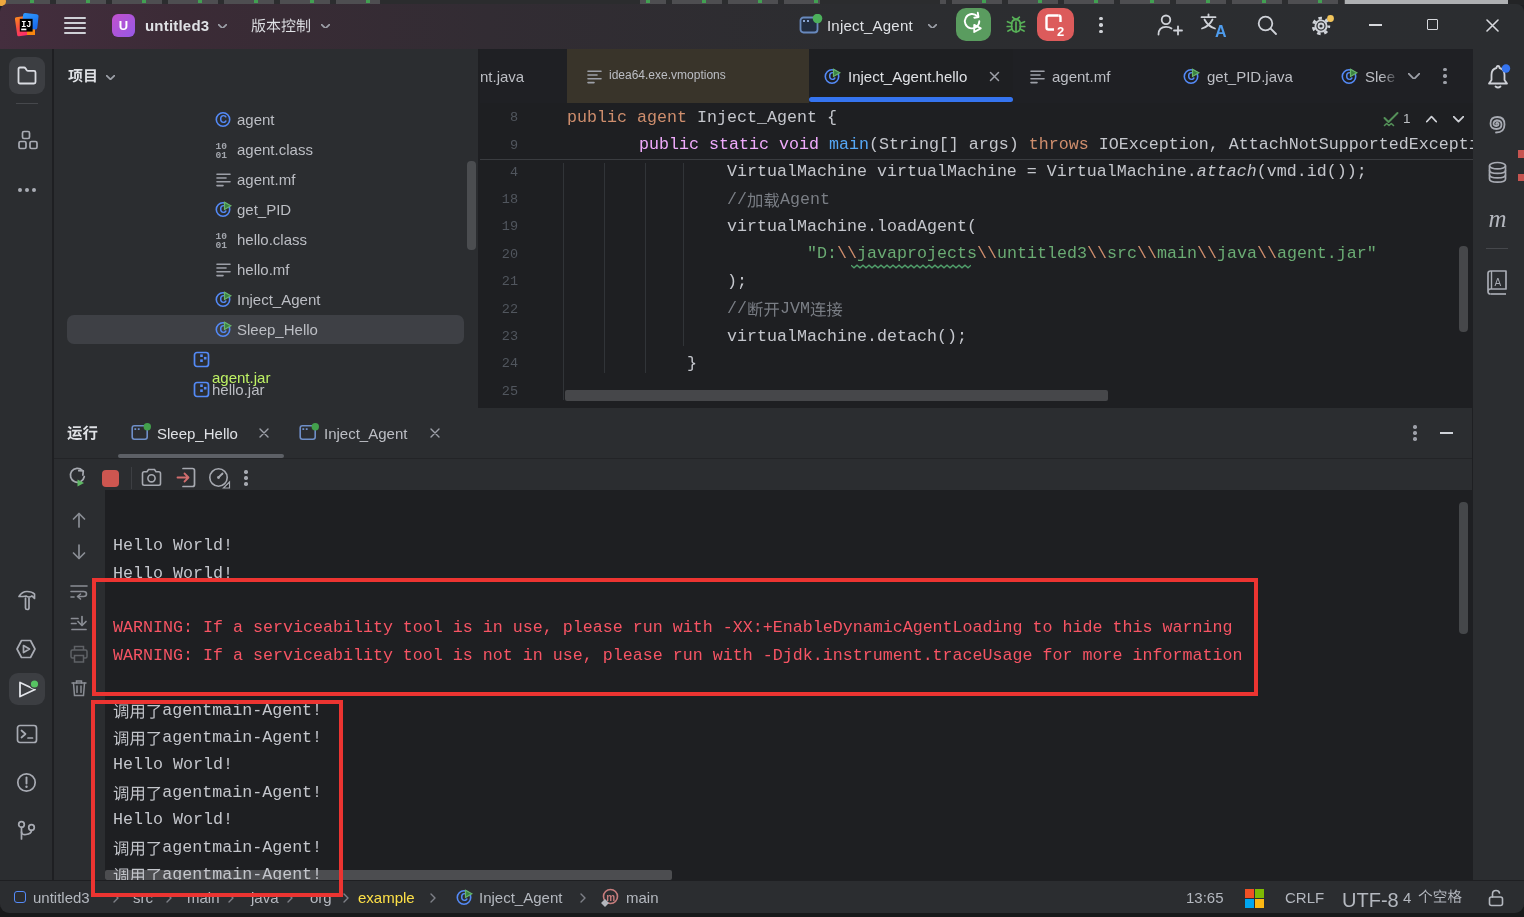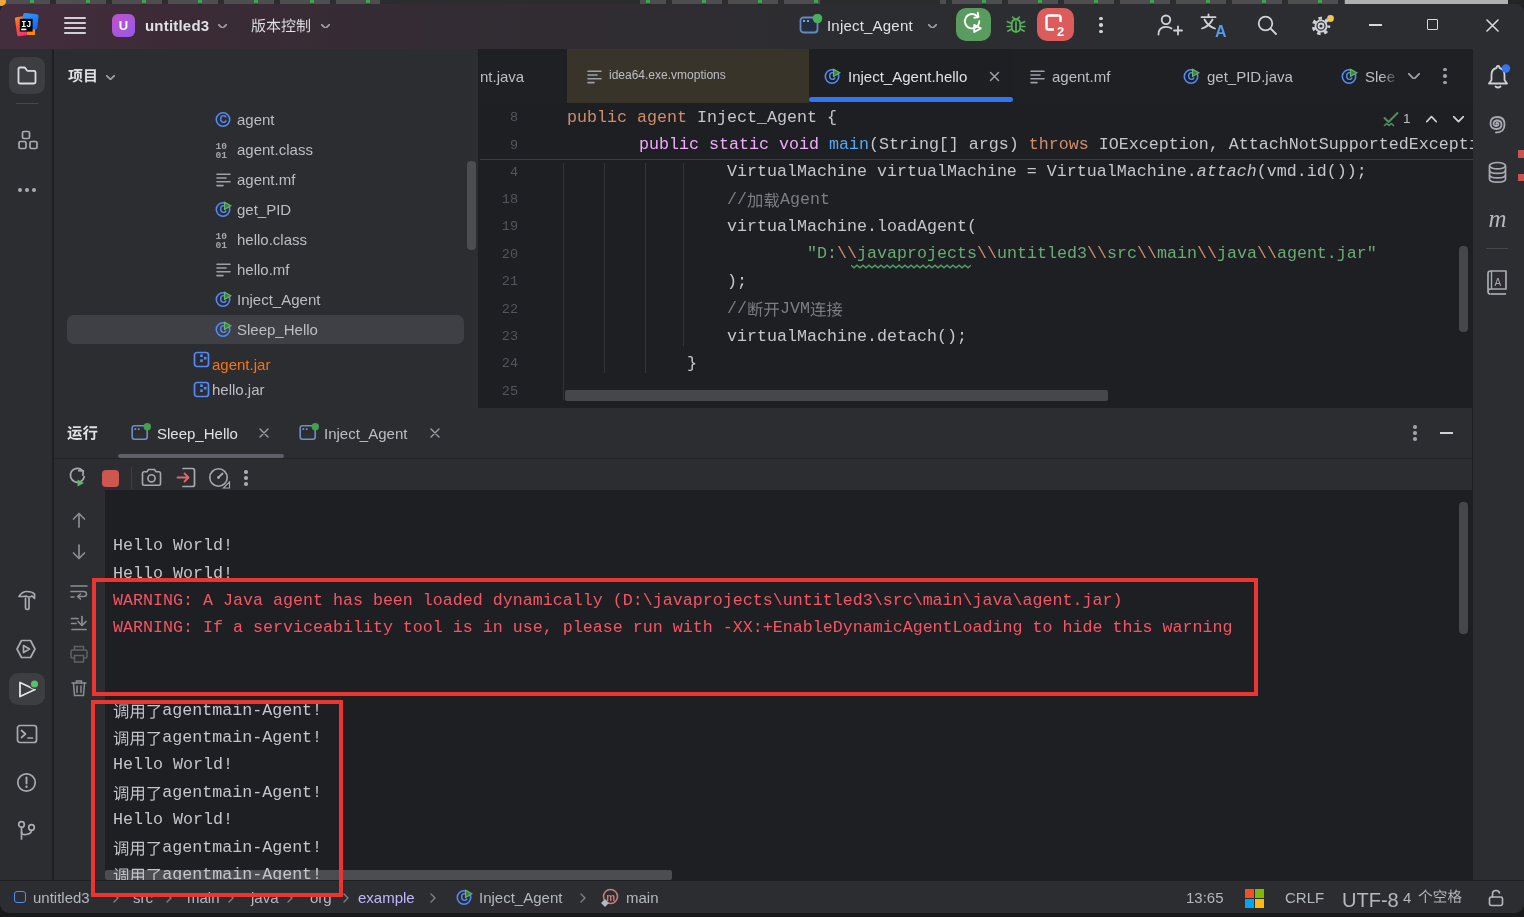--- a/index.html
+++ b/index.html
@@ -265,21 +265,21 @@
 <text x="4.6" y="12.4" font-family="Liberation Sans" font-size="10.5" font-weight="bold" fill="#548af7">C</text>
       <path d="M 9.5 1.2 L 15.8 4.8 L 9.5 8.4 Z" fill="#3a8041" stroke="#68b56c" stroke-width="1.2"></path>
     </svg>
 <div class="abs" style="left:237px;top:320.5px;font-size:15px;color:#bcbec4">Sleep_Hello</div>
 <svg class="abs" style="left:193px;top:351.0px" width="17" height="17" viewBox="0 0 17 17">
       <rect x="1.5" y="1.5" width="14" height="14" rx="2.5" fill="none" stroke="#548af7" stroke-width="1.7"></rect>
       <rect x="7.2" y="3.4" width="2.6" height="2.6" fill="#548af7"></rect>
       <rect x="7.2" y="8.4" width="2.6" height="2.6" fill="#548af7"></rect>
       <rect x="10.9" y="5.9" width="2.6" height="2.6" fill="#548af7"></rect>
     </svg>
-<div class="abs" style="left:212px;top:356px;font-size:15px;color:#f97316">agent.jar</div>
+<div class="abs" style="left:212px;top:369px;font-size:15px;color:#bef264">agent.jar</div>
 <svg class="abs" style="left:193px;top:381.0px" width="17" height="17" viewBox="0 0 17 17">
       <rect x="1.5" y="1.5" width="14" height="14" rx="2.5" fill="none" stroke="#548af7" stroke-width="1.7"></rect>
       <rect x="7.2" y="3.4" width="2.6" height="2.6" fill="#548af7"></rect>
       <rect x="7.2" y="8.4" width="2.6" height="2.6" fill="#548af7"></rect>
       <rect x="10.9" y="5.9" width="2.6" height="2.6" fill="#548af7"></rect>
     </svg>
 <div class="abs" style="left:212px;top:380.5px;font-size:15px;color:#bcbec4">hello.jar</div>
 <div class="abs" style="left:467px;top:161px;width:9px;height:89px;border-radius:4px;background:#4b4d50"></div>
 <div class="abs" style="left:480px;top:49px;width:993px;height:54px;background:#1f2024"></div>
 <div class="abs" style="left:480px;top:68px;font-size:15px;color:#bcbec4">nt.java</div>
@@ -530,22 +530,22 @@
         <g fill="none" stroke="#8a8d94" stroke-width="1.5" stroke-linecap="round">
           <path d="M 3 5 L 17 5"></path>
           <path d="M 7.5 5 L 7.5 3 L 12.5 3 L 12.5 5"></path>
           <path d="M 4.5 5 L 5.5 17.5 L 14.5 17.5 L 15.5 5"></path>
           <path d="M 8 8 L 8 14.5 M 12 8 L 12 14.5"></path>
         </g>
       </svg>
       <div class="abs" style="left:51px;top:380px;width:567px;height:9.5px;border-radius:2px;background:#4c4d50"></div>
       <div class="abs mono" style="left:59px;top:46.1px;font-size:16.664px;white-space:pre;color:#c4c6cc">Hello World!</div>
       <div class="abs mono" style="left:59px;top:73.5px;font-size:16.664px;white-space:pre;color:#c4c6cc">Hello World!</div>
-      <div class="abs mono" style="left:59px;top:100.9px;font-size:16.664px;white-space:pre;color:#f75464">WARNING: A Java agent has been loaded dynamically (D:\javaprojects\untitled3\src\main\java\agent.jar)</div>
       <div class="abs mono" style="left:59px;top:128.3px;font-size:16.664px;white-space:pre;color:#f75464">WARNING: If a serviceability tool is in use, please run with -XX:+EnableDynamicAgentLoading to hide this warning</div>
+      <div class="abs mono" style="left:59px;top:155.7px;font-size:16.664px;white-space:pre;color:#f75464">WARNING: If a serviceability tool is not in use, please run with -Djdk.instrument.traceUsage for more information</div>
       <svg style="position:absolute;left:59px;top:212.70031999999998px" width="49.2" height="16.4" viewBox="0 -880 3000 1000" fill="#c4c6cc">
         <path transform="translate(0,0) scale(1,-1)" d="M105 772C159 726 226 659 256 615L309 668C277 710 209 774 154 818ZM43 526V454H184V107C184 54 148 15 128 -1C142 -12 166 -37 175 -52C188 -35 212 -15 345 91C331 44 311 0 283 -39C298 -47 327 -68 338 -79C436 57 450 268 450 422V728H856V11C856 -4 851 -9 836 -9C822 -10 775 -10 723 -8C733 -27 744 -58 747 -77C818 -77 861 -76 888 -65C915 -52 924 -30 924 10V795H383V422C383 327 380 216 352 113C344 128 335 149 330 164L257 108V526ZM620 698V614H512V556H620V454H490V397H818V454H681V556H793V614H681V698ZM512 315V35H570V81H781V315ZM570 259H723V138H570Z"></path>
         <path transform="translate(1000,0) scale(1,-1)" d="M153 770V407C153 266 143 89 32 -36C49 -45 79 -70 90 -85C167 0 201 115 216 227H467V-71H543V227H813V22C813 4 806 -2 786 -3C767 -4 699 -5 629 -2C639 -22 651 -55 655 -74C749 -75 807 -74 841 -62C875 -50 887 -27 887 22V770ZM227 698H467V537H227ZM813 698V537H543V698ZM227 466H467V298H223C226 336 227 373 227 407ZM813 466V298H543V466Z"></path>
         <path transform="translate(2000,0) scale(1,-1)" d="M97 762V688H745C670 617 560 539 464 491V18C464 1 458 -5 436 -5C413 -7 336 -7 253 -4C265 -26 279 -58 283 -80C385 -80 451 -79 490 -68C530 -56 543 -33 543 17V453C668 521 804 626 893 723L834 766L817 762Z"></path>
       </svg>
       <div class="abs mono" style="left:108.19999999999999px;top:210.5px;font-size:16.664px;white-space:pre;color:#c4c6cc">agentmain-Agent!</div>
       <svg style="position:absolute;left:59px;top:240.10032000000007px" width="49.2" height="16.4" viewBox="0 -880 3000 1000" fill="#c4c6cc">
         <path transform="translate(0,0) scale(1,-1)" d="M105 772C159 726 226 659 256 615L309 668C277 710 209 774 154 818ZM43 526V454H184V107C184 54 148 15 128 -1C142 -12 166 -37 175 -52C188 -35 212 -15 345 91C331 44 311 0 283 -39C298 -47 327 -68 338 -79C436 57 450 268 450 422V728H856V11C856 -4 851 -9 836 -9C822 -10 775 -10 723 -8C733 -27 744 -58 747 -77C818 -77 861 -76 888 -65C915 -52 924 -30 924 10V795H383V422C383 327 380 216 352 113C344 128 335 149 330 164L257 108V526ZM620 698V614H512V556H620V454H490V397H818V454H681V556H793V614H681V698ZM512 315V35H570V81H781V315ZM570 259H723V138H570Z"></path>
         <path transform="translate(1000,0) scale(1,-1)" d="M153 770V407C153 266 143 89 32 -36C49 -45 79 -70 90 -85C167 0 201 115 216 227H467V-71H543V227H813V22C813 4 806 -2 786 -3C767 -4 699 -5 629 -2C639 -22 651 -55 655 -74C749 -75 807 -74 841 -62C875 -50 887 -27 887 22V770ZM227 698H467V537H227ZM813 698V537H543V698ZM227 466H467V298H223C226 336 227 373 227 407ZM813 466V298H543V466Z"></path>
         <path transform="translate(2000,0) scale(1,-1)" d="M97 762V688H745C670 617 560 539 464 491V18C464 1 458 -5 436 -5C413 -7 336 -7 253 -4C265 -26 279 -58 283 -80C385 -80 451 -79 490 -68C530 -56 543 -33 543 17V453C668 521 804 626 893 723L834 766L817 762Z"></path>
@@ -588,21 +588,21 @@
       <polyline points="1,1 5,5 1,9" fill="none" stroke="#7e8188" stroke-width="1.4" stroke-linecap="round" stroke-linejoin="round"></polyline>
     </svg>
 <div class="abs" style="left:251px;top:889px;font-size:15px;color:#b4b8bf">java</div>
 <svg class="abs" style="left:287px;top:892.5px" width="6" height="10" viewBox="0 0 6 10">
       <polyline points="1,1 5,5 1,9" fill="none" stroke="#7e8188" stroke-width="1.4" stroke-linecap="round" stroke-linejoin="round"></polyline>
     </svg>
 <div class="abs" style="left:310px;top:889px;font-size:15px;color:#b4b8bf">org</div>
 <svg class="abs" style="left:343px;top:892.5px" width="6" height="10" viewBox="0 0 6 10">
       <polyline points="1,1 5,5 1,9" fill="none" stroke="#7e8188" stroke-width="1.4" stroke-linecap="round" stroke-linejoin="round"></polyline>
     </svg>
-<div class="abs" style="left:358px;top:889px;font-size:15px;color:#c4b5fd">example</div>
+<div class="abs" style="left:358px;top:889px;font-size:15px;color:#fde047">example</div>
 <svg class="abs" style="left:430px;top:892.5px" width="6" height="10" viewBox="0 0 6 10">
       <polyline points="1,1 5,5 1,9" fill="none" stroke="#7e8188" stroke-width="1.4" stroke-linecap="round" stroke-linejoin="round"></polyline>
     </svg>
 <svg class="abs" style="left:456px;top:889px" width="17" height="17" viewBox="0 0 17 17">
 <circle cx="8" cy="8.5" r="6.7" fill="none" stroke="#548af7" stroke-width="1.6"></circle>
 <text x="4.6" y="12.4" font-family="Liberation Sans" font-size="10.5" font-weight="bold" fill="#548af7">C</text>
       <path d="M 9.5 1.2 L 15.8 4.8 L 9.5 8.4 Z" fill="#3a8041" stroke="#68b56c" stroke-width="1.2"></path>
     </svg>
 <div class="abs" style="left:479px;top:889px;font-size:15px;color:#b4b8bf">Inject_Agent</div>
 <svg class="abs" style="left:580px;top:892.5px" width="6" height="10" viewBox="0 0 6 10">

